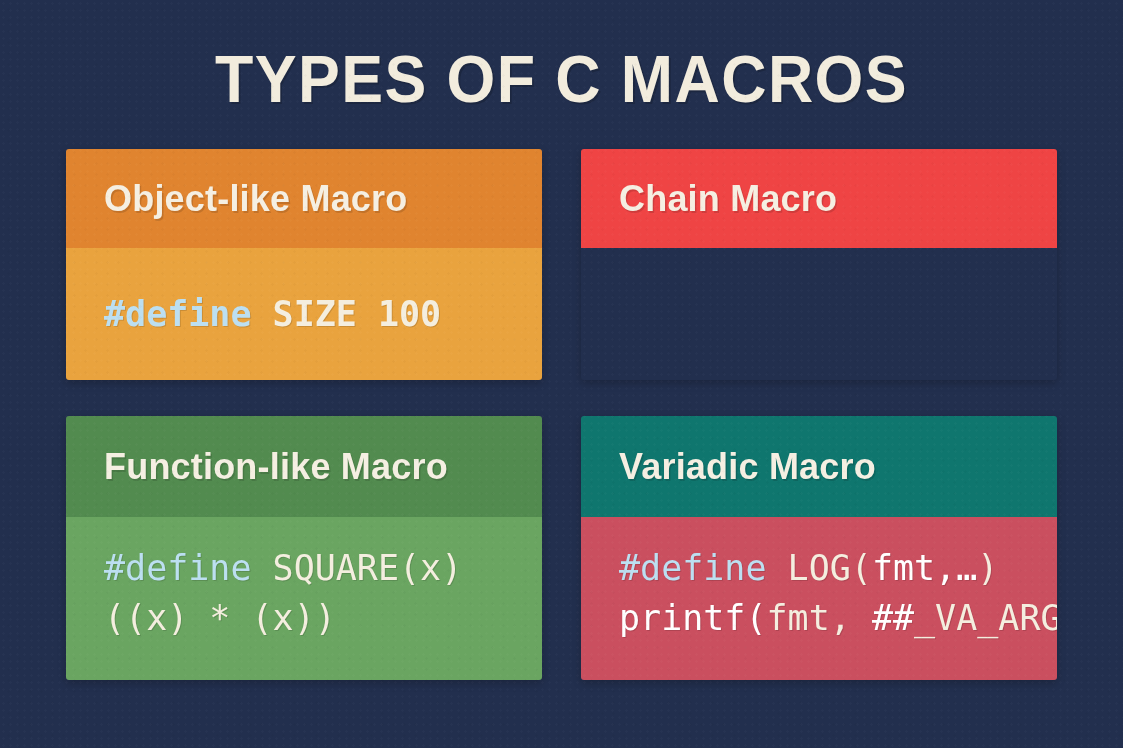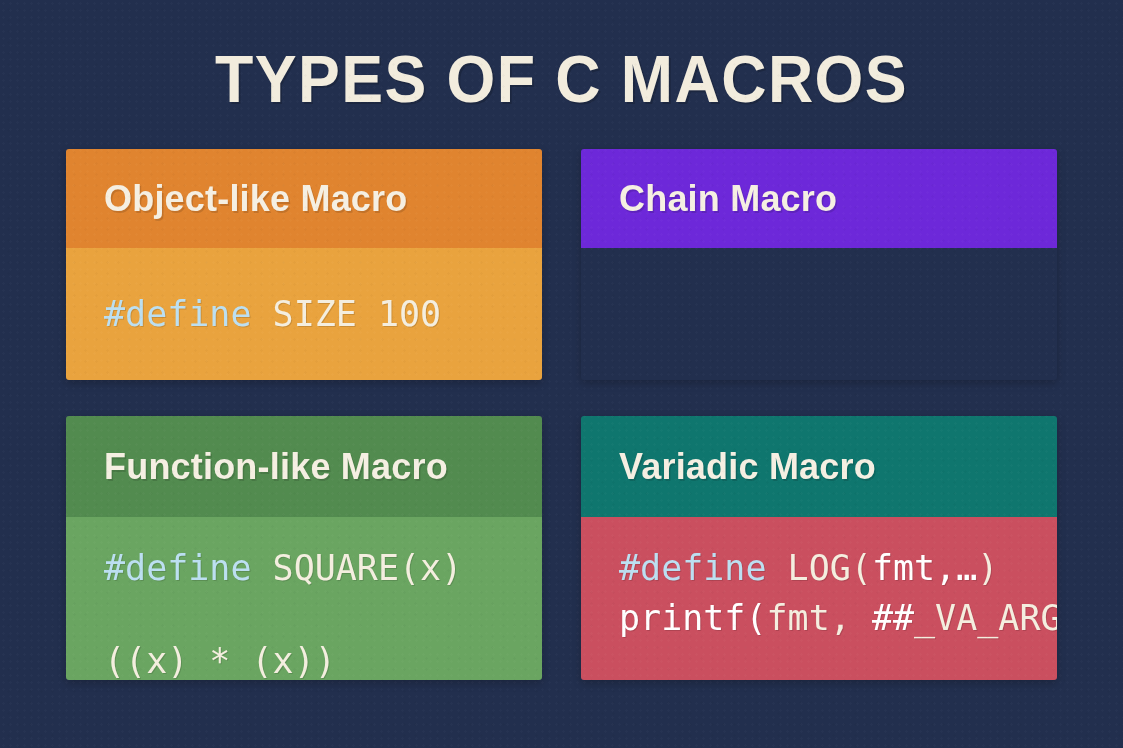--- a/index.html
+++ b/index.html
@@ -144,36 +144,36 @@
 <div id="page">
 
   <div id="title" style="color: rgb(242, 236, 221);">TYPES OF C MACROS</div>
 
   <div id="grid">
 
     <div class="card" id="card-object-like">
       <div class="card-header" style="background: rgb(224, 132, 47);">
         <span class="card-title">Object-like Macro</span>
       </div>
-      <div class="card-body" style="background: rgb(233, 163, 62);">
+      <div class="card-body" style="background: rgb(233, 163, 62); font-weight: bold;">
         <div class="code-line"><span class="tok-kw">#define </span><span class="tok-plain">SIZE 100</span></div>
       </div>
     </div>
 
     <div class="card" id="card-chain">
-      <div class="card-header" style="background: #6d28d9;">
+      <div class="card-header" style="background: #ef4444;">
         <span class="card-title">Chain Macro</span>
       </div>
     </div>
 
     <div class="card" id="card-function-like">
       <div class="card-header" style="background: rgb(82, 139, 79);">
         <span class="card-title">Function-like Macro</span>
       </div>
-      <div class="card-body" style="background: rgb(106, 165, 97); gap: 43px;">
+      <div class="card-body" style="background: rgb(106, 165, 97);">
         <div class="code-line"><span class="tok-kw">#define </span><span class="tok-plain">SQUARE(x)</span></div>
         <div class="code-line"><span class="tok-plain">((x) * (x))</span></div>
       </div>
     </div>
 
     <div class="card" id="card-variadic">
       <div class="card-header" style="background: #0f766e;">
         <span class="card-title">Variadic Macro</span>
       </div>
       <div class="card-body" style="background: rgb(202, 79, 95);">

